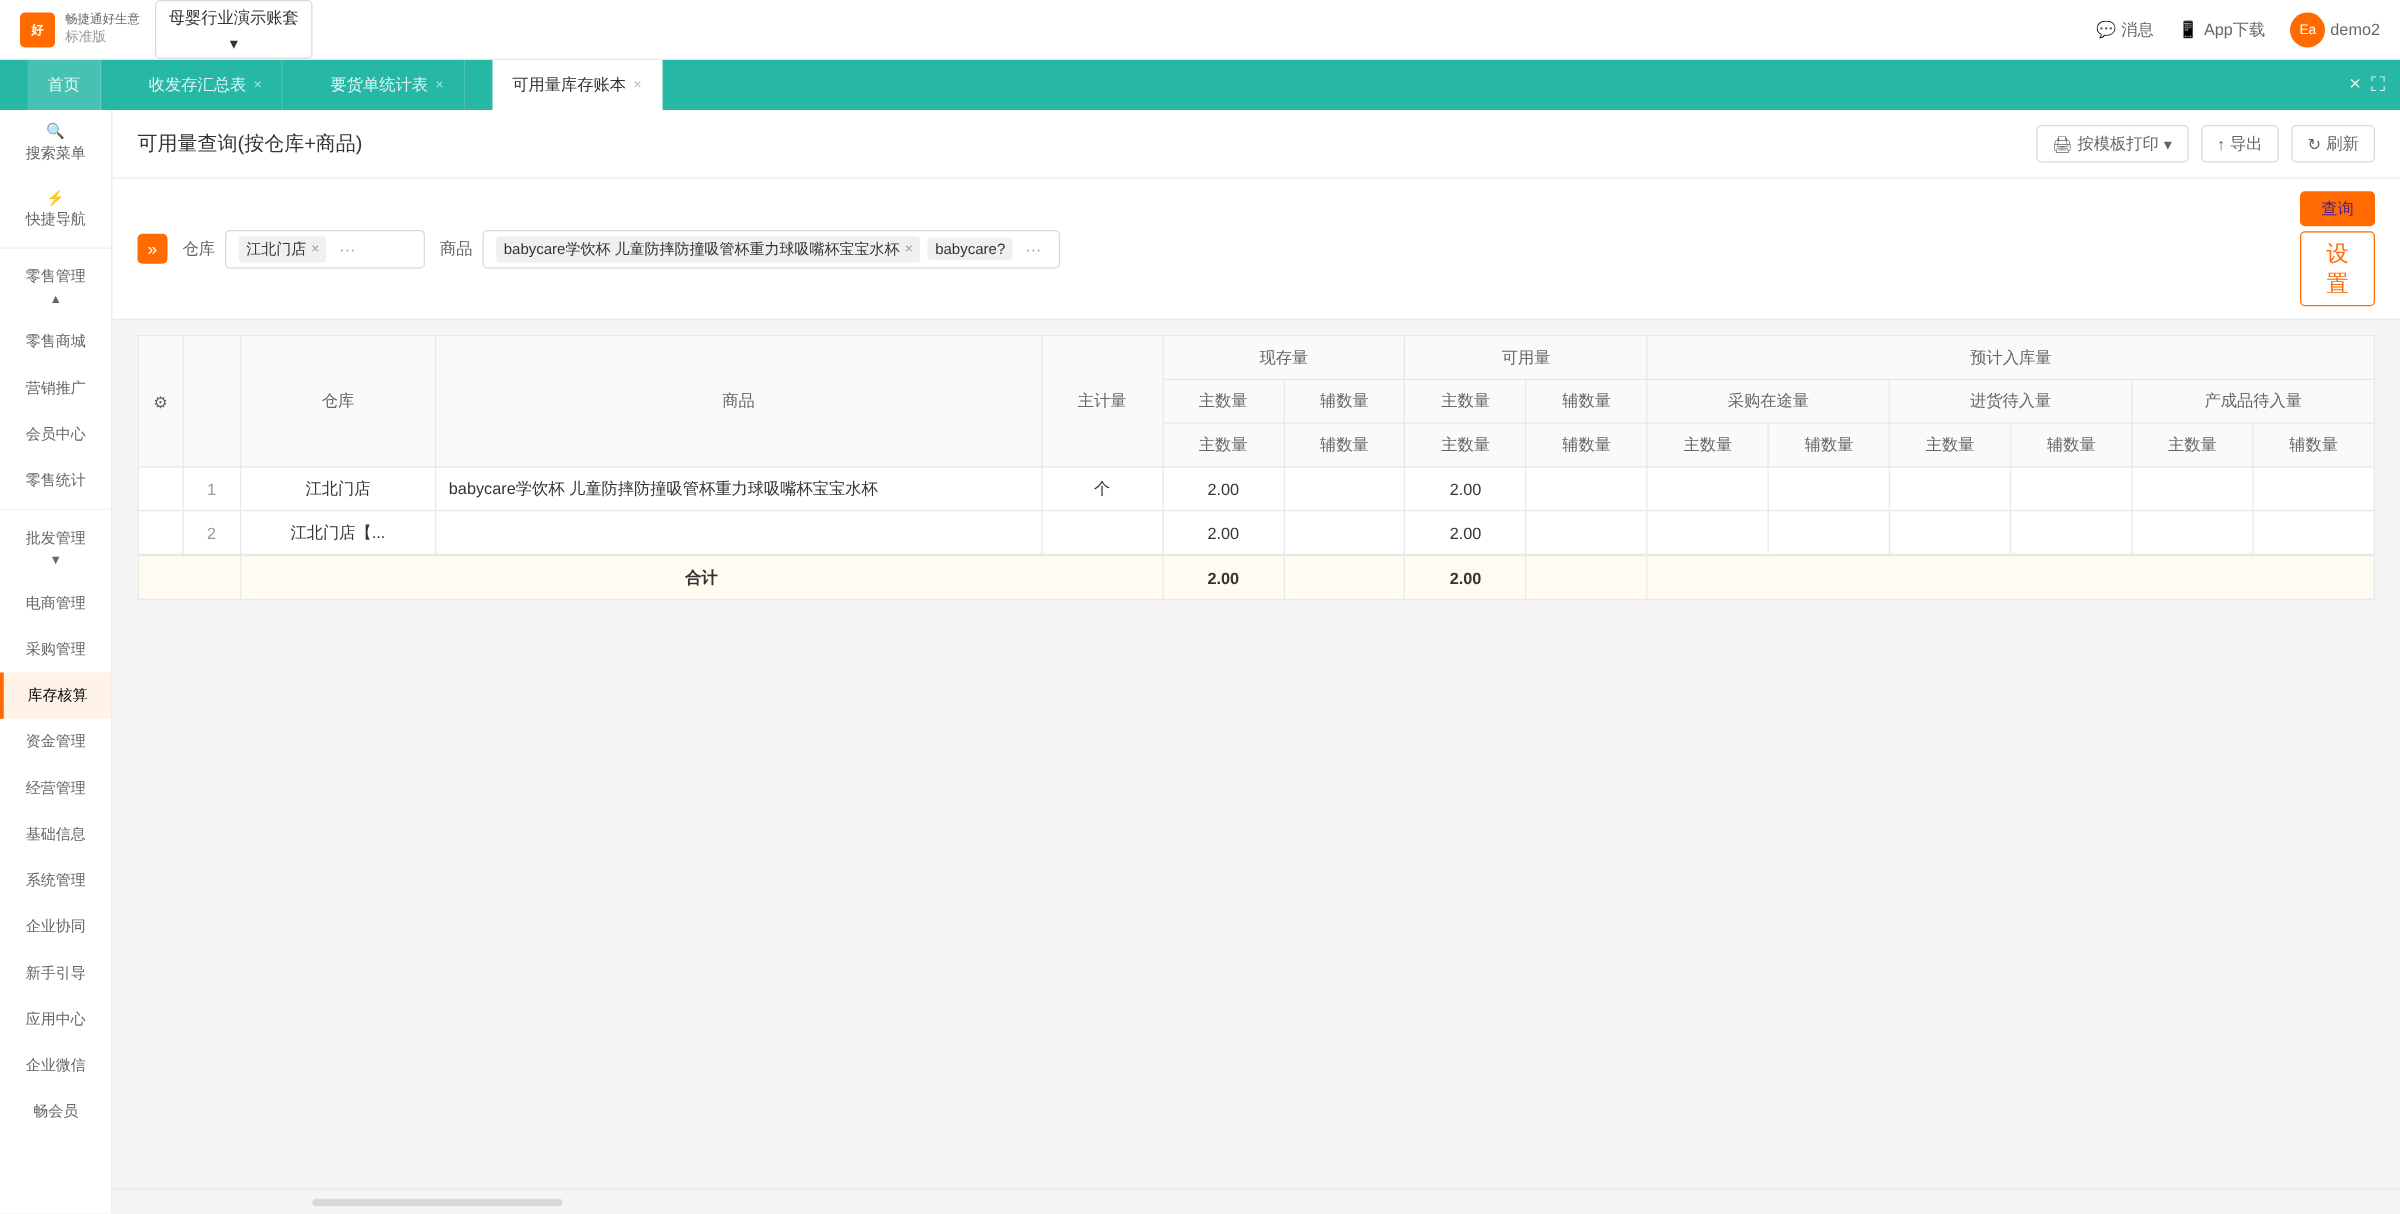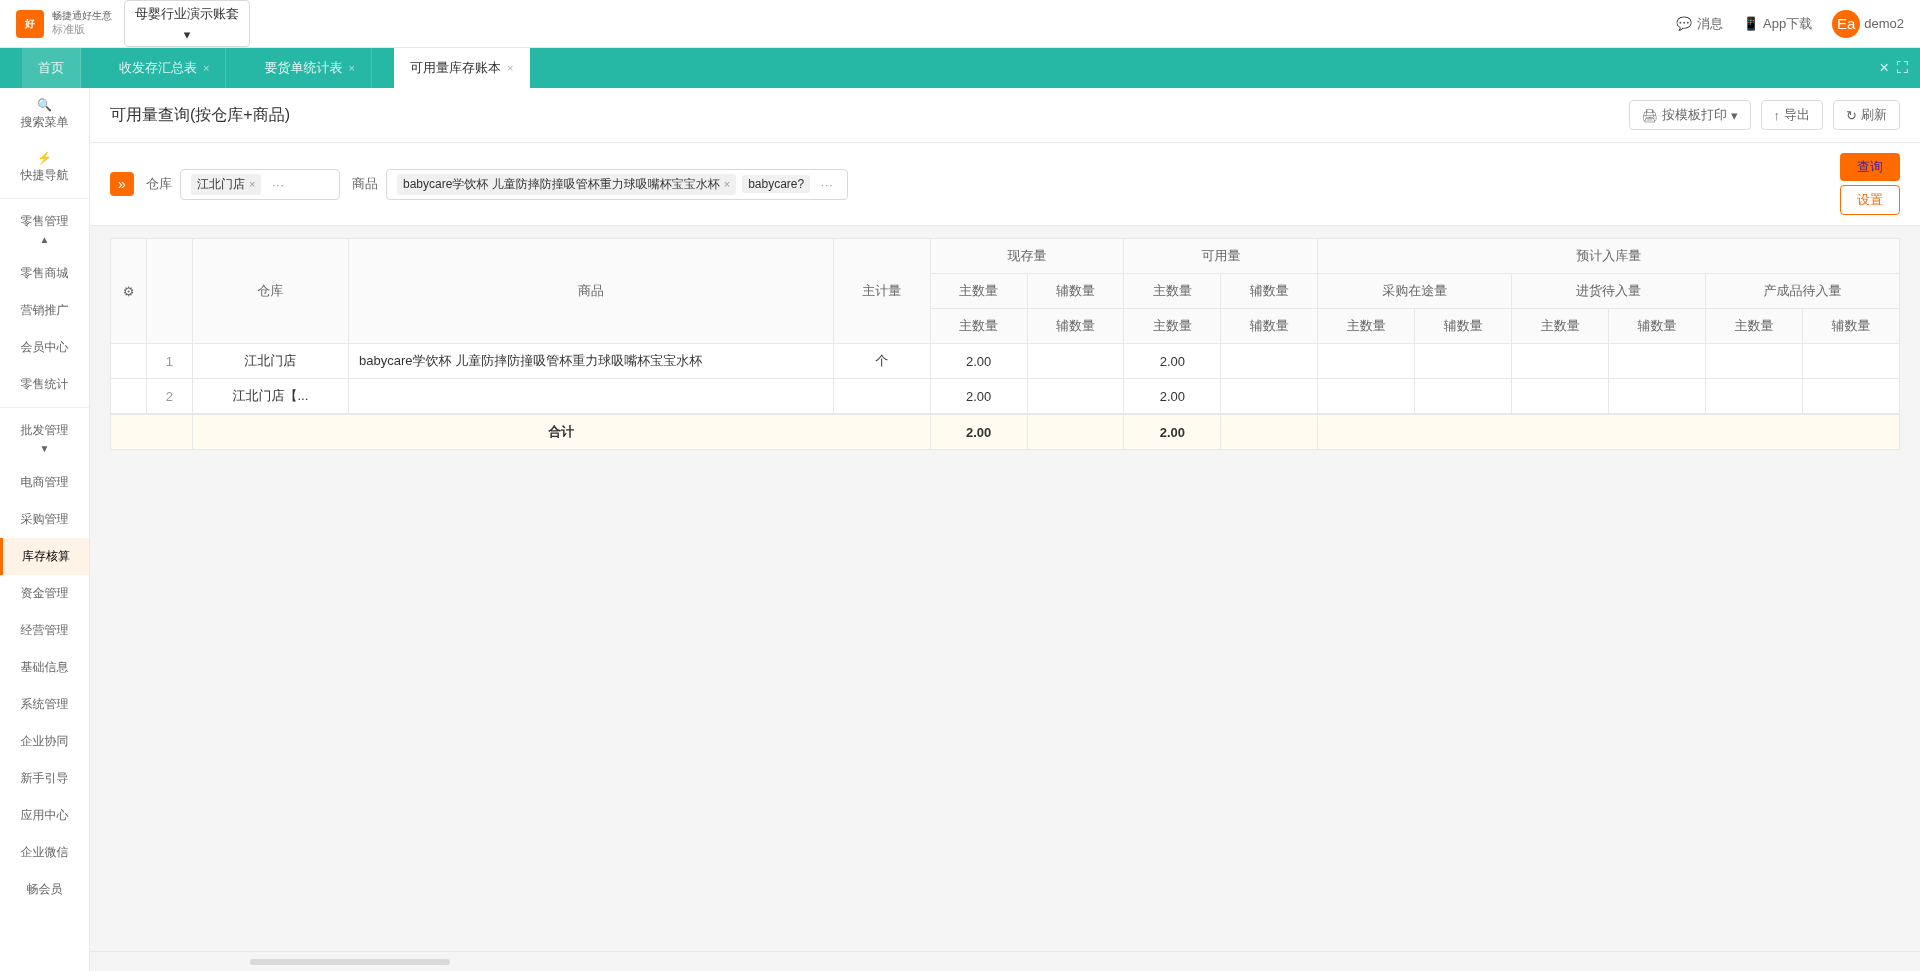--- a/index.html
+++ b/index.html
@@ -21,21 +21,21 @@
     .logo-icon { width: 28px; height: 28px; background: #ff6b00; border-radius: 4px; display: flex; align-items: center; justify-content: center; color: white; font-size: 10px; font-weight: bold; }
     .logo-text { font-size: 10px; color: #666; line-height: 1.2; }
     .logo-sub { font-size: 11px; color: #999; }
     .industry-selector {
       display: flex; align-items: center; gap: 4px;
       border: 1px solid #d9d9d9; border-radius: 4px;
       padding: 4px 10px; cursor: pointer; font-size: 13px; color: #333; flex-direction: column;
     }
     .top-bar-right { display: flex; align-items: center; gap: 20px; }
     .top-icon-item { display: flex; align-items: center; gap: 4px; cursor: pointer; color: #666; font-size: 13px; }
-    .avatar { width: 28px; height: 28px; border-radius: 50%; background: #ff6b00; display: flex; align-items: center; justify-content: center; color: white; font-size: 15px; }
+    .avatar { width: 28px; height: 28px; border-radius: 50%; background: #ff6b00; display: flex; align-items: center; justify-content: center; color: white; font-size: 11px; }
 
     
     .nav-tabs {
       height: 40px;
       background: #26b8a5;
       display: flex;
       align-items: stretch;
       flex-shrink: 0;
     }
     .nav-tab {
@@ -120,21 +120,21 @@
     .filter-tag .tag-close { cursor: pointer; color: #999; font-size: 11px; }
     .filter-more { color: #999; cursor: pointer; padding: 0 4px; }
 
     .filter-actions { margin-left: auto; display: flex; flex-direction: column; gap: 4px; }
     .btn-query {
       background: #ff6b00; color: #4c1d95; border: none; border-radius: 4px;
       padding: 5px 16px; cursor: pointer; font-size: 13px; width: 60px;
     }
     .btn-settings {
       background: white; color: #ff6b00; border: 1px solid #ff6b00; border-radius: 4px;
-      padding: 5px 16px; cursor: pointer; font-size: 13px; width: 60px;
+      padding: 5px 16px; cursor: pointer; font-size: 18px; width: 60px;
     }
 
     
     .table-area { flex: 1; overflow: auto; padding: 12px 20px 0; }
     .data-table { width: 100%; border-collapse: collapse; background: white; font-size: 13px; }
     .data-table th, .data-table td {
       border: 1px solid #e8e8e8;
       padding: 8px 10px;
       text-align: center;
       white-space: nowrap;

